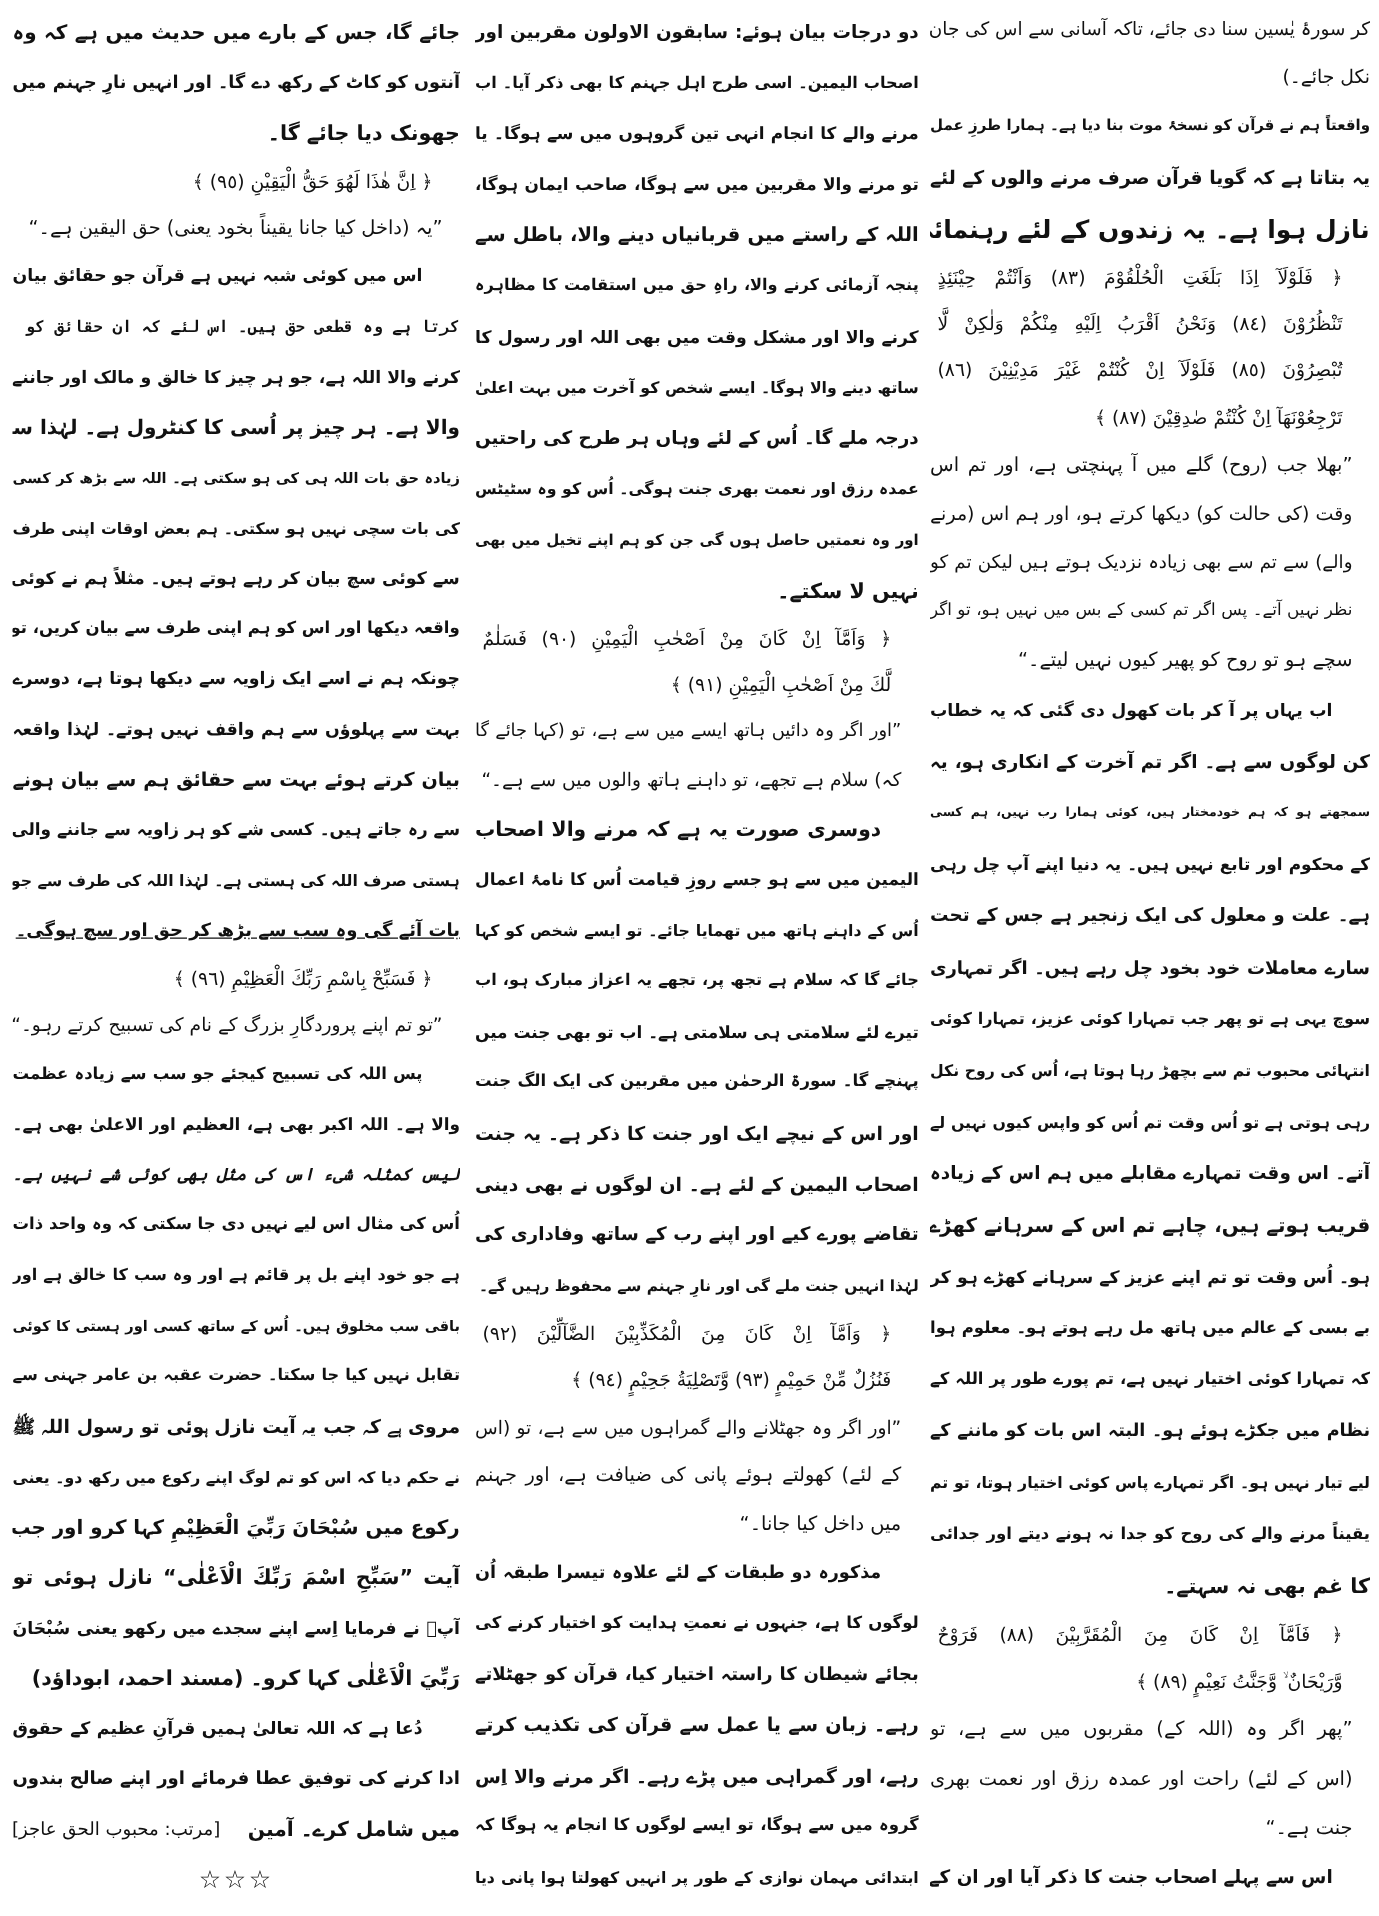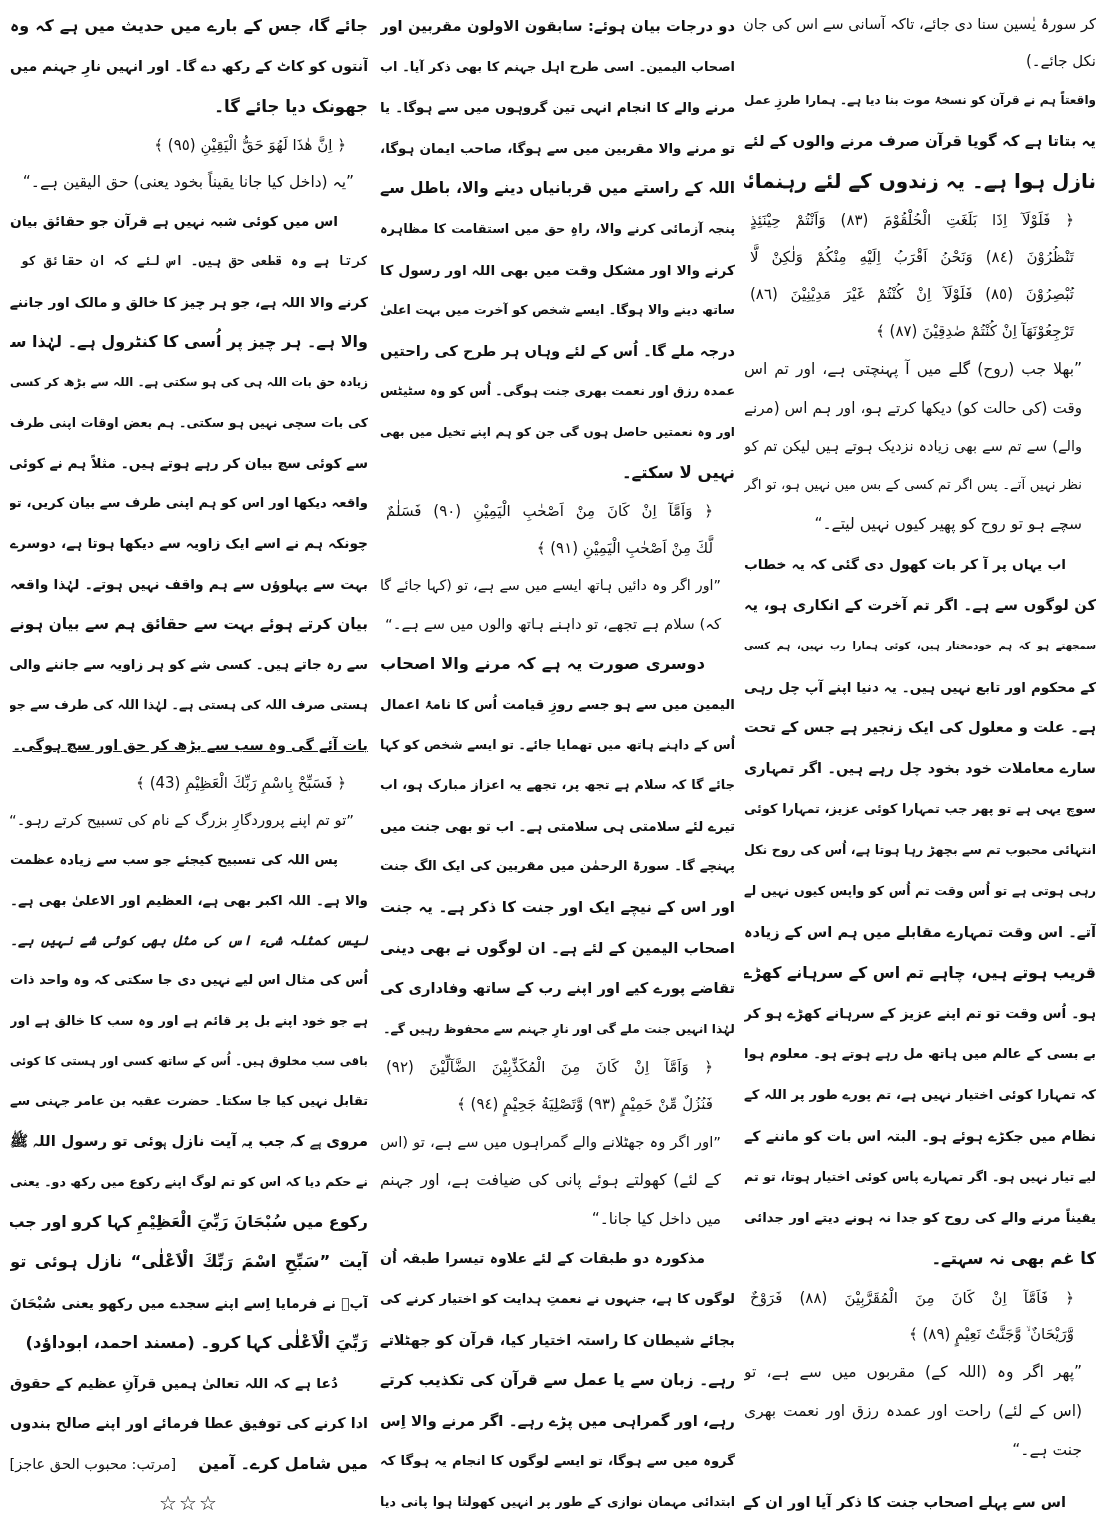--- a/index.html
+++ b/index.html
@@ -89,21 +89,21 @@
     <div class="blk verse">
       <div class="ln">﴿ فَاَمَّآ اِنْ كَانَ مِنَ الْمُقَرَّبِيْنَ (٨٨) فَرَوْحٌ</div>
       <div class="ln end">وَّرَيْحَانٌ ۙ وَّجَنَّتُ نَعِيْمٍ (٨٩) ﴾</div>
     </div>
     <div class="blk trans">
       <div class="ln">”پھر اگر وہ (اللہ کے) مقربوں میں سے ہے، تو</div>
       <div class="ln">(اس کے لئے) راحت اور عمدہ رزق اور نعمت بھری</div>
       <div class="ln end">جنت ہے۔“</div>
     </div>
     <div class="blk prose">
-      <div class="ln ind" style="font-size: 14.7px; margin-top: 12px;">اس سے پہلے اصحاب جنت کا ذکر آیا اور ان کے</div>
+      <div class="ln ind" style="font-size: 14.7px;">اس سے پہلے اصحاب جنت کا ذکر آیا اور ان کے</div>
     </div>
   </div>
 
   <div class="col col-middle">
     <div class="blk prose">
       <div class="ln" style="font-size: 14.7px;">دو درجات بیان ہوئے: سابقون الاولون مقربین اور</div>
       <div class="ln" style="font-size: 12.9px;">اصحاب الیمین۔ اسی طرح اہل جہنم کا بھی ذکر آیا۔ اب</div>
       <div class="ln" style="font-size: 13.5px;">مرنے والے کا انجام انہی تین گروہوں میں سے ہوگا۔ یا</div>
       <div class="ln" style="font-size: 13.5px;">تو مرنے والا مقربین میں سے ہوگا، صاحب ایمان ہوگا،</div>
       <div class="ln" style="font-size: 15.6px;">اللہ کے راستے میں قربانیاں دینے والا، باطل سے</div>
@@ -177,21 +177,21 @@
       <div class="ln" style="font-size: 13.8px;">سے کوئی سچ بیان کر رہے ہوتے ہیں۔ مثلاً ہم نے کوئی</div>
       <div class="ln" style="font-size: 13.2px;">واقعہ دیکھا اور اس کو ہم اپنی طرف سے بیان کریں، تو</div>
       <div class="ln" style="font-size: 13.8px;">چونکہ ہم نے اسے ایک زاویہ سے دیکھا ہوتا ہے، دوسرے</div>
       <div class="ln" style="font-size: 13.8px;">بہت سے پہلوؤں سے ہم واقف نہیں ہوتے۔ لہٰذا واقعہ</div>
       <div class="ln" style="font-size: 15.3px;">بیان کرتے ہوئے بہت سے حقائق ہم سے بیان ہونے</div>
       <div class="ln" style="font-size: 13.5px;">سے رہ جاتے ہیں۔ کسی شے کو ہر زاویہ سے جاننے والی</div>
       <div class="ln" style="font-size: 12.6px;">ہستی صرف اللہ کی ہستی ہے۔ لہٰذا اللہ کی طرف سے جو</div>
       <div class="ln end" style="font-size: 14.4px; text-decoration: underline;">بات آئے گی وہ سب سے بڑھ کر حق اور سچ ہوگی۔</div>
     </div>
     <div class="blk verse">
-      <div class="ln end">﴿ فَسَبِّحْ بِاسْمِ رَبِّكَ الْعَظِيْمِ (43) ﴾</div>
+      <div class="ln end">﴿ فَسَبِّحْ بِاسْمِ رَبِّكَ الْعَظِيْمِ (٩٦) ﴾</div>
     </div>
     <div class="blk trans">
       <div class="ln end" style="font-size: 14.9px;">”تو تم اپنے پروردگارِ بزرگ کے نام کی تسبیح کرتے رہو۔“</div>
     </div>
     <div class="blk prose">
       <div class="ln ind" style="font-size: 13.2px;">پس اللہ کی تسبیح کیجئے جو سب سے زیادہ عظمت</div>
       <div class="ln" style="font-size: 13.5px;">والا ہے۔ اللہ اکبر بھی ہے، العظیم اور الاعلیٰ بھی ہے۔</div>
       <div class="ln" style="font-size: 13.5px; font-style: italic;">لیس کمثلہ شیء اس کی مثل بھی کوئی شے نہیں ہے۔</div>
       <div class="ln" style="font-size: 13.2px;">اُس کی مثال اس لیے نہیں دی جا سکتی کہ وہ واحد ذات</div>
       <div class="ln" style="font-size: 12.9px;">ہے جو خود اپنے بل پر قائم ہے اور وہ سب کا خالق ہے اور</div>

